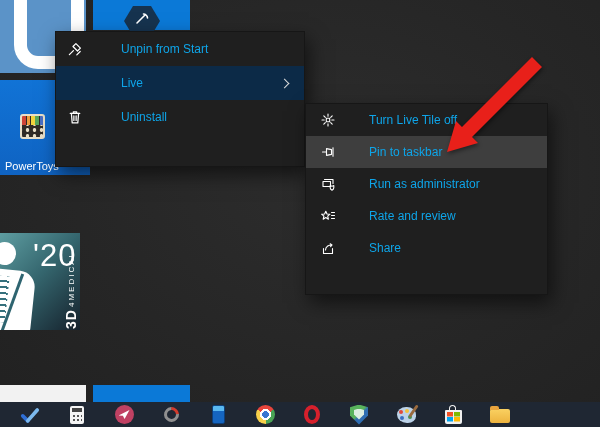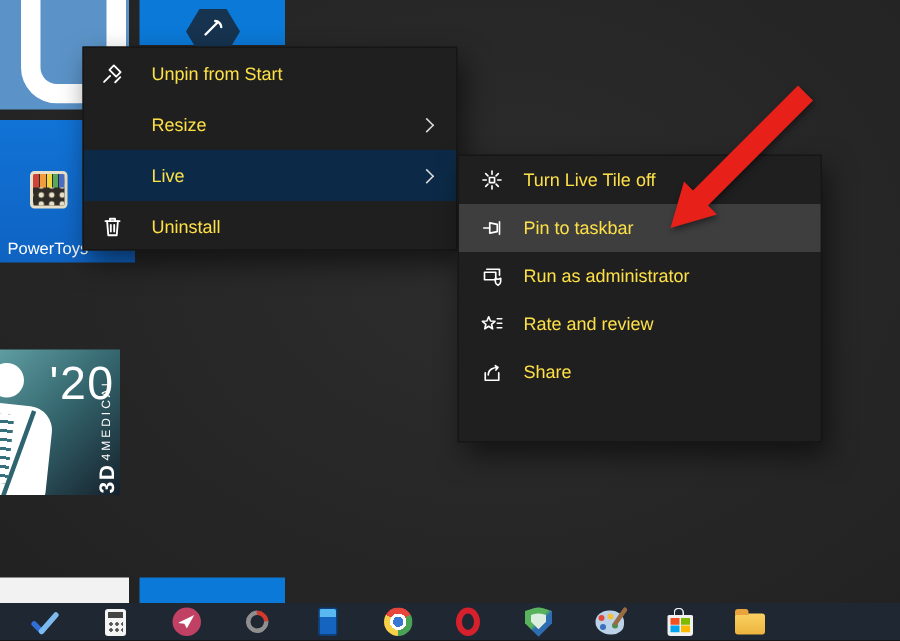--- a/index.html
+++ b/index.html
@@ -39,21 +39,21 @@
               writing-mode:vertical-rl;transform:rotate(180deg);display:flex;align-items:center;}
   .anat-brand .b3d{font-size:14px;font-weight:bold;letter-spacing:1px;}
   .anat-brand .bmed{font-size:8px;letter-spacing:2px;margin-top:2px;}
   .strip-white{left:0;top:385px;width:86px;height:17px;background:#f2f2f2;}
   .strip-blue{left:93px;top:385px;width:97px;height:17px;background:#0b79d7;}
   
   .ctx-menu{position:absolute;background:#1f1f1f;border:1px solid #161616;
             box-shadow:4px 8px 18px rgba(0,0,0,.55);box-sizing:border-box;z-index:5;}
   .menu-main{left:55px;top:31px;width:250px;height:136px;}
   .menu-sub{left:305px;top:103px;width:243px;height:192px;z-index:6;}
-  .ctx-row{display:flex;align-items:center;color:#fde047;font-size:12px;cursor:default;}
+  .ctx-row{display:flex;align-items:center;color:#0ea5e9;font-size:12px;cursor:default;gap:20px;}
   .menu-main .ctx-row{height:34px;}
   .menu-sub .ctx-row{height:32px;}
   .hl-blue{background:#0c2a47;}
   .hl-gray{background:#3e3e3e;}
   .mi{display:flex;align-items:center;justify-content:center;flex:0 0 auto;}
   .menu-main .mi{width:20px;height:20px;margin-left:9px;}
   .menu-sub .mi{width:18px;height:18px;margin-left:13px;}
   .menu-main .mlabel{margin-left:16px;}
   .menu-sub .mlabel{margin-left:12px;}
   .chev{margin-left:auto;margin-right:16px;width:6px;height:6px;
@@ -146,25 +146,20 @@
     <div class="ctx-row">
       <span class="mi">
         <svg width="18" height="18" viewBox="0 0 16 16">
           <path d="M8.8 3.2 L12.8 7.2 L10.2 9.8 L6.2 5.8 Z"></path>
           <path d="M6.6 9.4 L3 13"></path>
           <path d="M12.6 10.2 L9.6 13.2"></path>
         </svg>
       </span>
       <span class="mlabel">Unpin from Start</span>
     </div>
-    <div class="ctx-row">
-      <span class="mi"></span>
-      <span class="mlabel">Resize</span>
-      <span class="chev"></span>
-    </div>
     <div class="ctx-row hl-blue">
       <span class="mi"></span>
       <span class="mlabel">Live</span>
       <span class="chev"></span>
     </div>
     <div class="ctx-row">
       <span class="mi">
         <svg width="18" height="18" viewBox="0 0 16 16">
           <path d="M3.8 4.8 H12.2 M6.5 4.8 V3.4 H9.5 V4.8"></path>
           <path d="M4.8 4.8 L5.5 13.2 H10.5 L11.2 4.8"></path>

